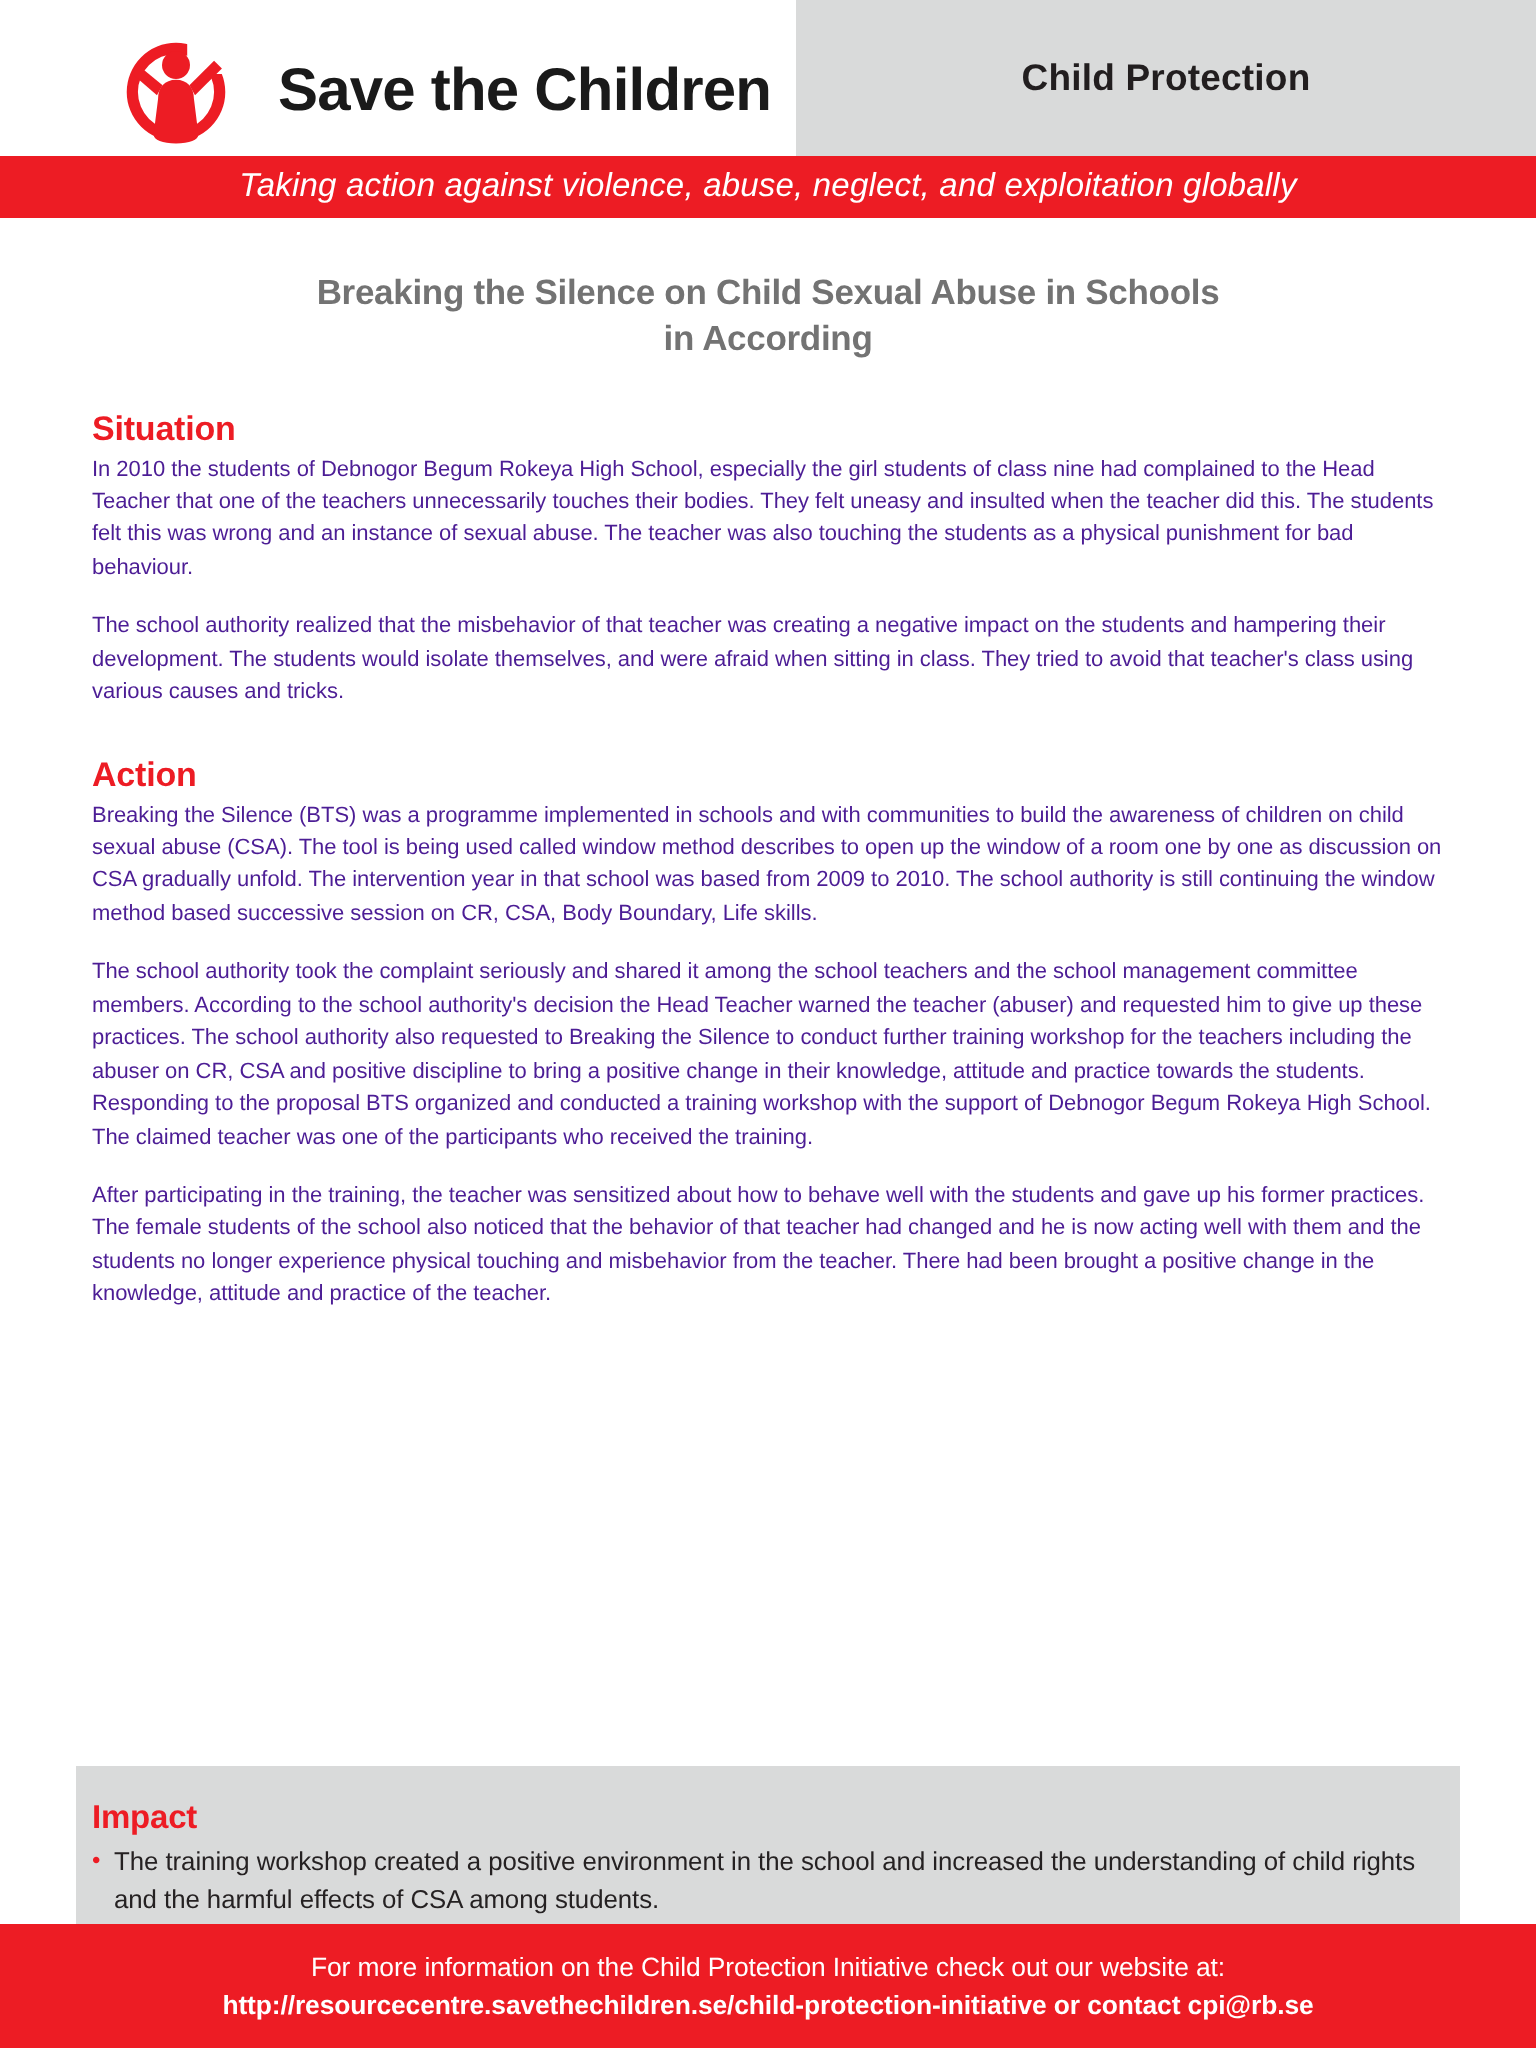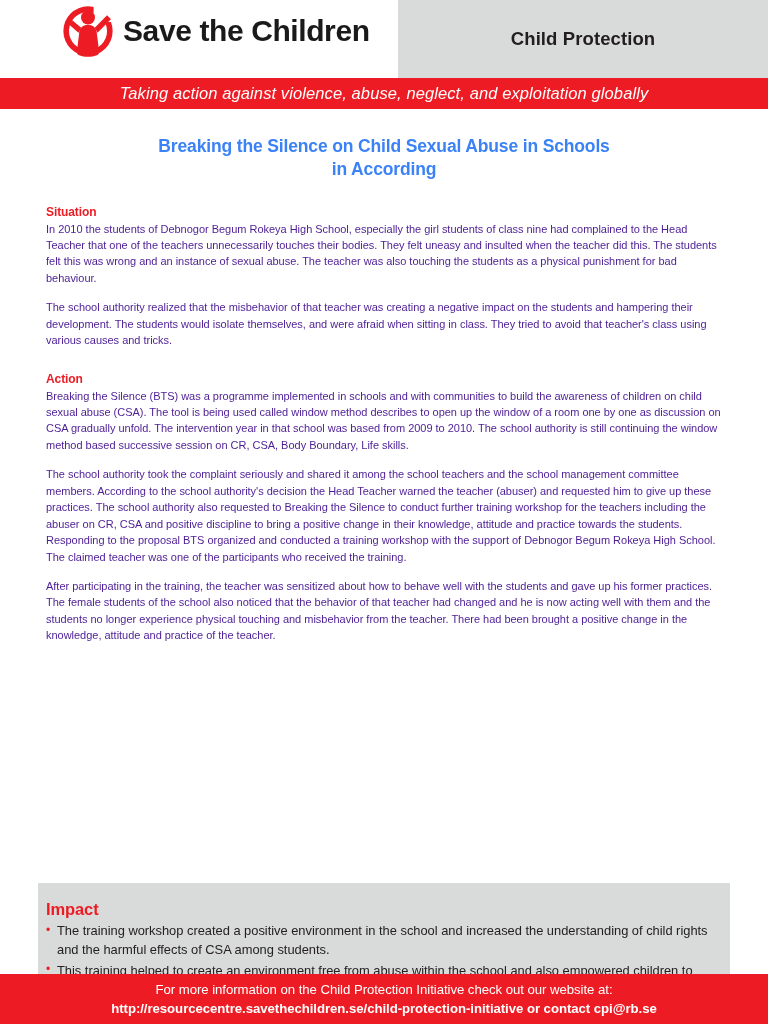--- a/index.html
+++ b/index.html
@@ -41,24 +41,25 @@
     justify-content: center;
     font-size: 18.5px;
     font-weight: 600;
     letter-spacing: 0.1px;
     color: #221e1f;
     border-radius: 18px;
   }
   .logo-block {
     position: absolute;
     left: 60px;
-    top: 2px;
+    top: 17px;
     display: flex;
     align-items: center;
     height: 58px;
+    gap: 16px;
   }
   .logo-mark {
     width: 56px;
     height: 56px;
     flex: 0 0 56px;
     position: relative;
   }
   .logo-wordmark {
     margin-left: 7px;
     font-size: 30px;
@@ -90,30 +91,30 @@
   .page-body {
     position: relative;
     padding: 0;
   }
   .doc-title {
     margin: 26px 70px 0 70px;
     text-align: center;
     font-size: 17.5px;
     font-weight: 700;
     line-height: 1.33;
-    color: #3b82f6;
+    color: #737373;
     letter-spacing: -0.15px;
   }
 
   .content {
     margin: 0 46px 0 46px;
   }
   .section-heading {
     color: #ed1c24;
-    font-size: 12px;
+    font-size: 17px;
     font-weight: 700;
     margin-top: 23px;
     margin-bottom: 2px;
     letter-spacing: -0.1px;
   }
   .para {
     font-size: 11px;
     line-height: 1.495;
     color: #4c1d95;
     margin: 0 0 13px 0;
@@ -162,21 +163,21 @@
     font-size: 12px;
     line-height: 1.5;
   }
 
   
   .footer-bar {
     position: absolute;
     left: 0;
     bottom: 0;
     width: 768px;
-    height: 50px;
+    height: 62px;
     background: #ed1c24;
     display: flex;
     flex-direction: column;
     align-items: center;
     justify-content: center;
     text-align: center;
   }
   .footer-line {
     color: #ffffff;
     font-size: 13.2px;

